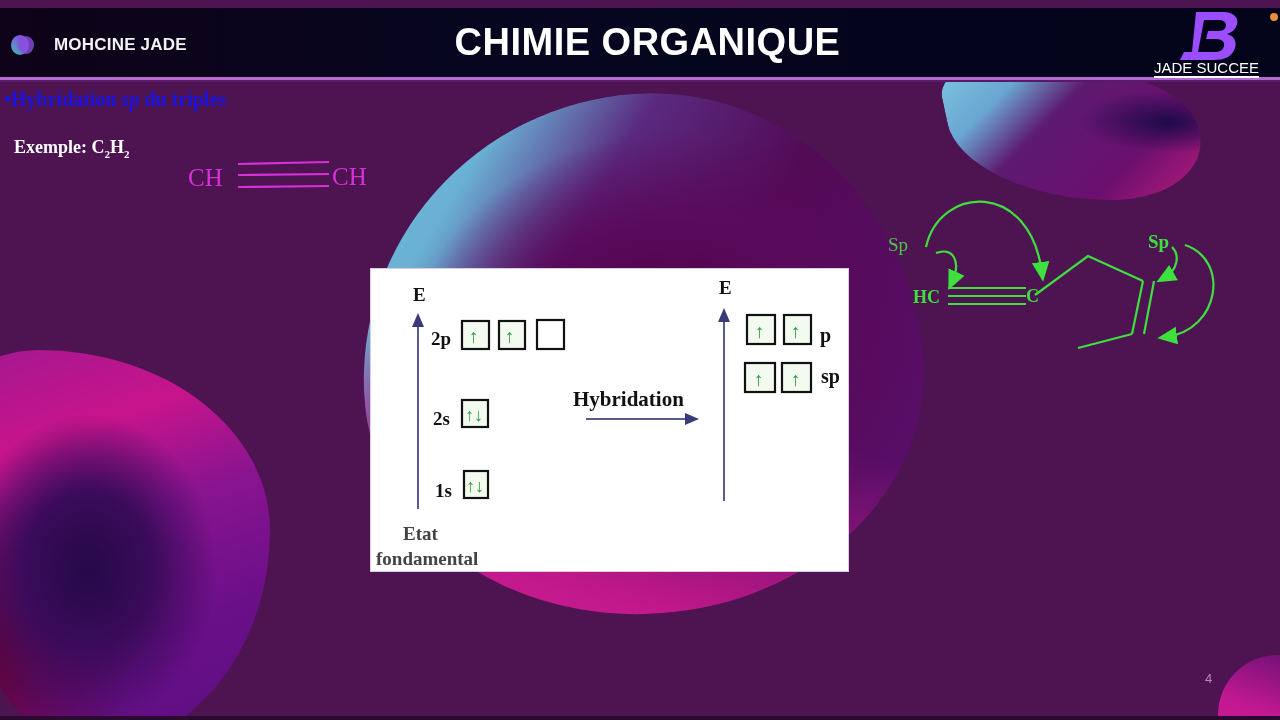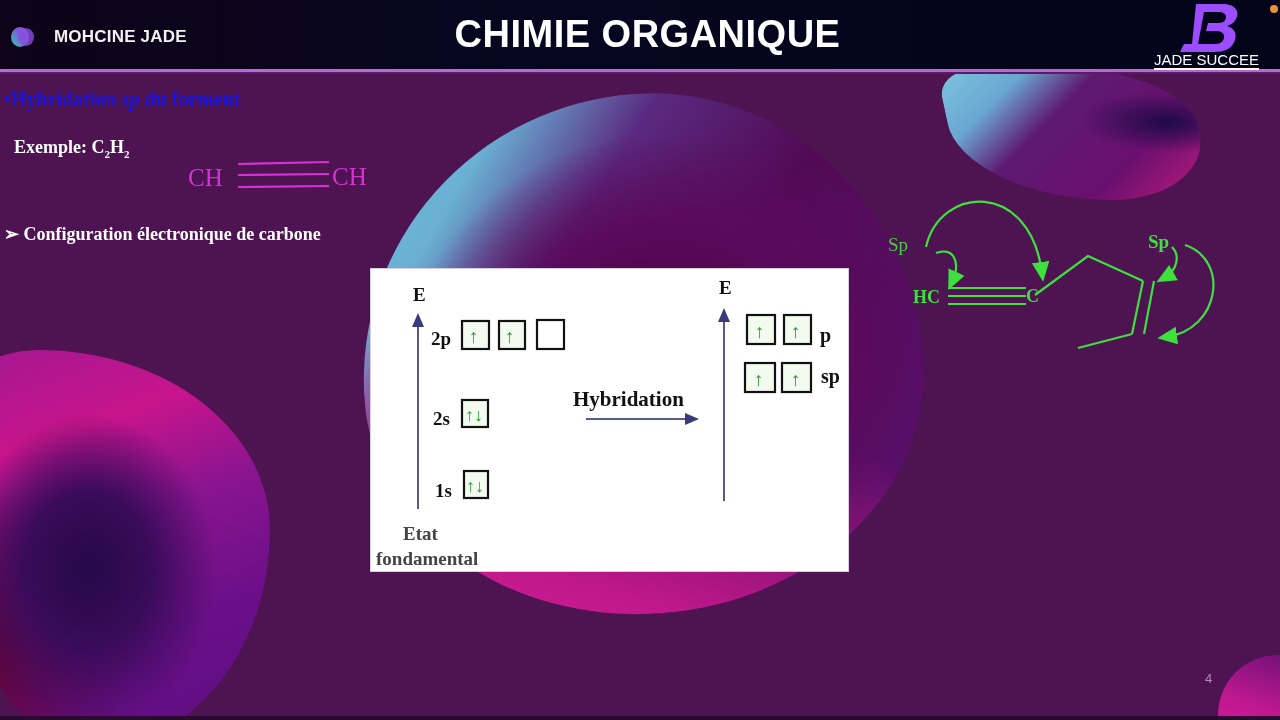--- a/index.html
+++ b/index.html
@@ -35,21 +35,21 @@
         radial-gradient(ellipse at 45% 55%, #260848 0%, #3a0b5a 25%, rgba(58,11,90,0) 50%),
         radial-gradient(ellipse at 5% 75%, #5a0022 0%, rgba(90,0,34,0) 40%),
         linear-gradient(160deg, #a01890 0%, #c8148c 25%, #8a1490 45%, #6a0f88 70%, #5a0e80 100%);
     }
     .blob-bottomright {
       left: 1218px; top: 655px; width: 120px; height: 120px; border-radius: 50%;
       background: linear-gradient(200deg, #5a0f70 0%, #c01890 50%, #e01aa0 100%);
     }
     
     .header {
-      position: absolute; left: 0; top: 0; width: 1280px; height: 72px;
+      position: absolute; left: 0; top: 8px; width: 1280px; height: 72px;
       background: linear-gradient(90deg, #0e0318 0%, #060620 40%, #03041a 100%);
       border-bottom: 3px solid #b66ad0;
       box-shadow: 0 2px 0 #5a1a6a;
     }
     .logo-mark {
       position: absolute; left: 9px; top: 25px; width: 27px; height: 24px;
     }
     .author-name {
       position: absolute; left: 54px; top: 27px;
       font-family: "Liberation Sans", sans-serif; font-weight: bold; font-size: 17px;
@@ -136,39 +136,35 @@
     <div class="main-title">CHIMIE ORGANIQUE</div>
 
     <svg class="brand-logo" viewBox="0 0 70 52">
       <path d="M22 2 L48 2 C62 2 66 10 62 17 C60 21 56 23 53 24 C60 26 63 31 61 38 C58 47 50 50 40 50 L6 50 L10 42 L18 42 Z M30 10 L24 42 L40 42 C46 42 49 40 50 36 C51 32 48 29 42 29 L32 29 L34 21 L44 21 C50 21 52 18 52 15 C52 12 49 10 44 10 Z" fill="#9b4dff"></path>
     </svg>
     <div class="brand-dot"></div>
     <div class="brand-name">JADE SUCCEE</div>
   </div>
 
   <div class="section-heading">
-    <span>•</span><span>Hybridation </span><i>sp</i><span> du forment</span>
+    <span>•</span><span>Hybridation </span><i>sp</i><span> du triples</span>
   </div>
 
   <div class="example-label">
     <span>Exemple: C</span><sub>2</sub><span>H</span><sub>2</sub>
   </div>
 
   <svg class="acetylene" viewBox="0 0 200 40">
     <text x="2" y="30" font-family="Liberation Serif, serif" font-size="25" fill="#d630d6">CH</text>
     <line x1="52" y1="8" x2="143" y2="6" stroke="#d630d6" stroke-width="2.2"></line>
     <line x1="52" y1="19" x2="143" y2="18" stroke="#d630d6" stroke-width="2.2"></line>
     <line x1="52" y1="31" x2="143" y2="30" stroke="#d630d6" stroke-width="2.2"></line>
     <text x="146" y="29" font-family="Liberation Serif, serif" font-size="25" fill="#d630d6">CH</text>
   </svg>
 
-  <div class="config-heading">
-    <span>➢</span>
-    <span>Configuration électronique de carbone</span>
-  </div>
 
   <div class="diagram">
     <svg width="479" height="304" viewBox="0 0 479 304">
       <defs>
         <marker id="axhead" markerWidth="8" markerHeight="8" refX="4" refY="4" orient="auto">
           <path d="M0,1 L7,4 L0,7 Z" fill="#3a3a7a"></path>
         </marker>
       </defs>
       <g font-family="Liberation Serif, serif" font-weight="bold" fill="#111">
 

